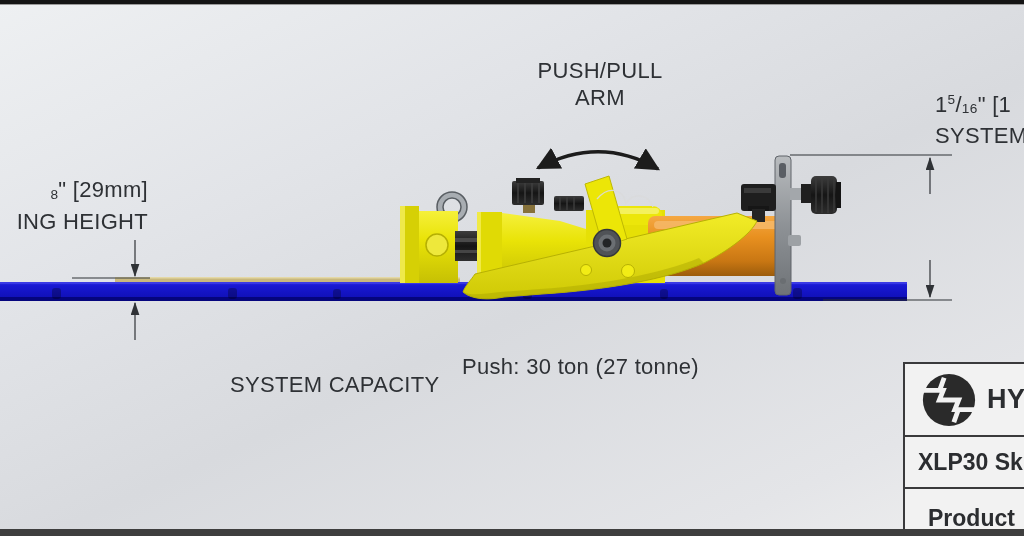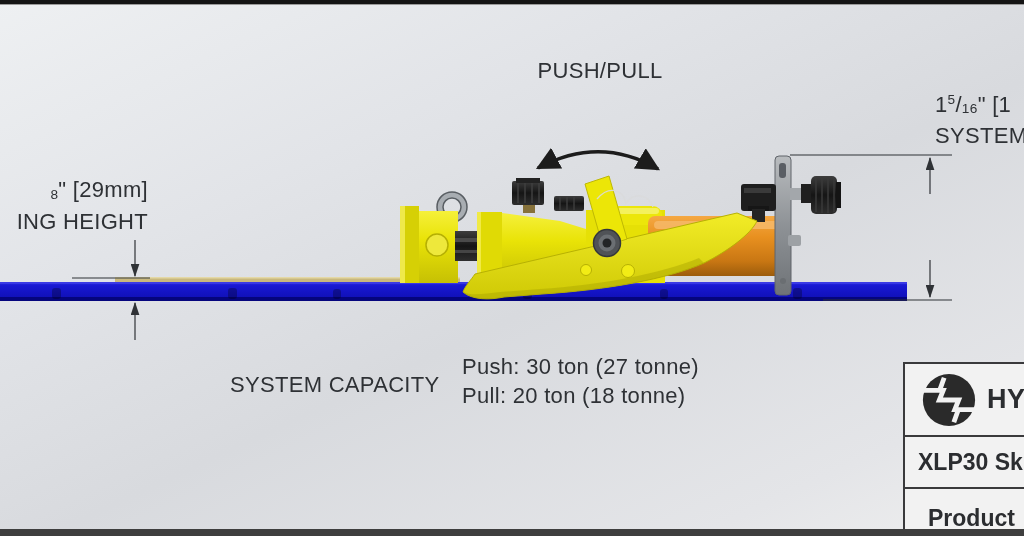--- a/index.html
+++ b/index.html
@@ -178,37 +178,37 @@
       <line x1="135" y1="340" x2="135" y2="303" marker-end="url(#mArrDim)"></line>
       <line x1="790" y1="155" x2="952" y2="155"></line>
       <line x1="823" y1="300" x2="952" y2="300"></line>
       <line x1="930" y1="194" x2="930" y2="158" marker-end="url(#mArrDim)"></line>
       <line x1="930" y1="260" x2="930" y2="297" marker-end="url(#mArrDim)"></line>
     </g>
   </svg>
 
   <div class="ann push-pull">
     <div>PUSH/PULL</div>
+    <div>ARM</div>
   </div>
 
   <div class="ann left-dim">
     <div><span class="fr-sub">8</span><span>" [29mm]</span></div>
     <div>ING HEIGHT</div>
   </div>
 
   <div class="ann right-dim">
     <div><span>1</span><span class="fr-sup">5</span><span>/</span><span class="fr-sub">16</span><span>" [1</span></div>
     <div>SYSTEM</div>
   </div>
 
   <div class="ann capacity-label">SYSTEM CAPACITY</div>
 
   <div class="ann capacity-vals">
     <div>Push: 30 ton (27 tonne)</div>
-    <div>Pull: 20 ton (18 tonne)</div>
   </div>
 
   <div class="title-block">
     <div class="tb-row tb-row1">
       <svg width="58" height="58" viewBox="0 0 60 60">
         <circle cx="30" cy="30" r="27" fill="#2a2a2a"></circle>
         <path d="M4,20 L24,20 L20,30 L40,30 L36,40 L56,40" fill="none" stroke="#f2f2f2" stroke-width="5"></path>
         <path d="M25,7 L20,21 M40,39 L35,53" fill="none" stroke="#f2f2f2" stroke-width="5"></path>
       </svg>
       <span class="tb-brand">HYD</span>

